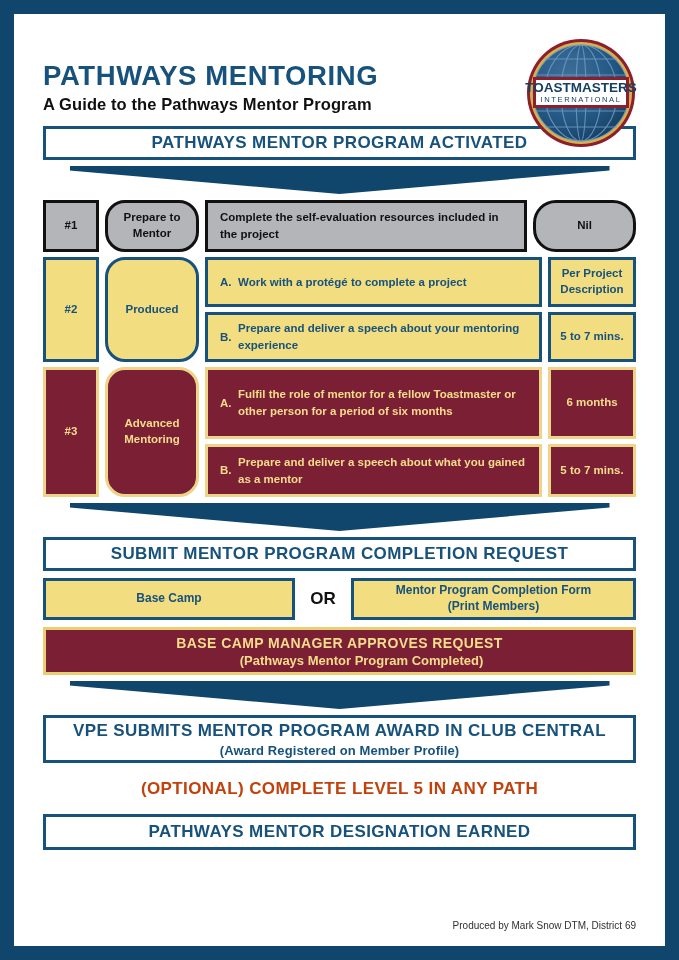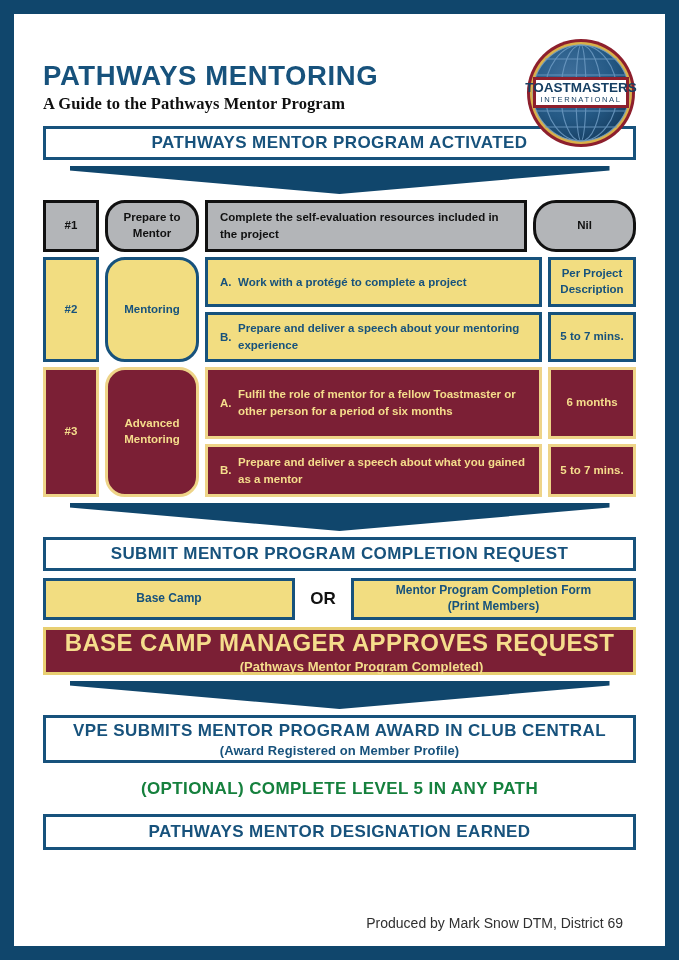--- a/index.html
+++ b/index.html
@@ -21,21 +21,21 @@
     position:relative;
     height:112px;
   }
   .title-block{position:absolute;left:29px;top:48px;}
   .title{
     font-size:27.5px;font-weight:bold;color:#17527c;
     letter-spacing:.6px;line-height:1;margin:0;
   }
   .subtitle{
     font-size:16.5px;font-weight:bold;color:#101010;
-    letter-spacing:.1px;margin:6px 0 0 0;line-height:1;font-family:Liberation Serif, serif;
+    letter-spacing:.1px;margin:6px 0 0 0;line-height:1;
   }
   .logo{
     position:absolute;right:26px;top:21px;
     width:116px;height:116px;
   }
   
   .band{
     margin:0 29px;
     box-sizing:border-box;
     display:flex;flex-direction:column;
@@ -46,21 +46,21 @@
     background:#ffffff;
     color:#17527c;
   }
   .band-navy .l1{font-size:17px;font-weight:bold;letter-spacing:.4px;}
   .band-navy .l2{font-size:13px;font-weight:bold;letter-spacing:.1px;margin-top:2px;}
   .band-maroon{
     border:3px solid #e8cf72;
     background:#7b1f35;
     color:#f5dd8c;
   }
-  .band-maroon .l1{font-size:24px;font-weight:bold;letter-spacing:.4px;}
+  .band-maroon .l1{font-size:14px;font-weight:bold;letter-spacing:.4px;}
   .band-maroon .l2{font-size:13px;font-weight:bold;margin-top:2px;margin-left:44px;}
   
   .arrow{
     margin:0 auto;
     width:540px;height:28px;
     background:#10466c;
     clip-path:polygon(0 0,100% 0,100% 16%,50% 100%,0 16%);
   }
   
   .matrix{margin:0 29px;}
@@ -102,26 +102,26 @@
     align-items:center;justify-content:center;text-align:center;
     font-size:12px;font-weight:bold;line-height:1.3;
   }
   .orbox.left{width:252px;}
   .orbox.right{flex:1;}
   .orlabel{
     width:56px;display:flex;align-items:center;justify-content:center;
     font-size:17px;font-weight:bold;color:#111111;
   }
   .optional{
-    text-align:center;font-size:17px;font-weight:bold;color:#15803d;
+    text-align:center;font-size:17px;font-weight:bold;color:#c2410c;
     letter-spacing:.4px;
   }
   .credit{
-    position:absolute;right:42px;bottom:15px;
-    font-size:14px;color:#303030;
+    position:absolute;right:29px;bottom:15px;
+    font-size:10px;color:#303030;
   }
 </style>
 </head>
 <body>
 
 <div class="page">
 
   <div class="header">
     <div class="title-block">
       <div class="title">PATHWAYS MENTORING</div>
@@ -172,21 +172,21 @@
       <div class="cell c-name" style="height:52px">Prepare to Mentor</div>
       <div class="task-row c-task" style="height:52px">
         <span>Complete the self-evaluation resources included in the project</span>
       </div>
       <div class="cell c-time" style="height:52px">Nil</div>
     </div>
     <div class="gap"></div>
 
     <div class="mrow t-gold">
       <div class="cell c-num" style="height:105px">#2</div>
-      <div class="cell c-name" style="height:105px">Mentoring</div>
+      <div class="cell c-name" style="height:105px">Produced</div>
       <div class="tasks">
         <div class="task-row" style="height:50px">
           <span class="ltr">A.</span>
           <span>Work with a protégé to complete a project</span>
         </div>
         <div class="gap"></div>
         <div class="task-row" style="height:50px">
           <span class="ltr">B.</span>
           <span>Prepare and deliver a speech about your mentoring experience</span>
         </div>

